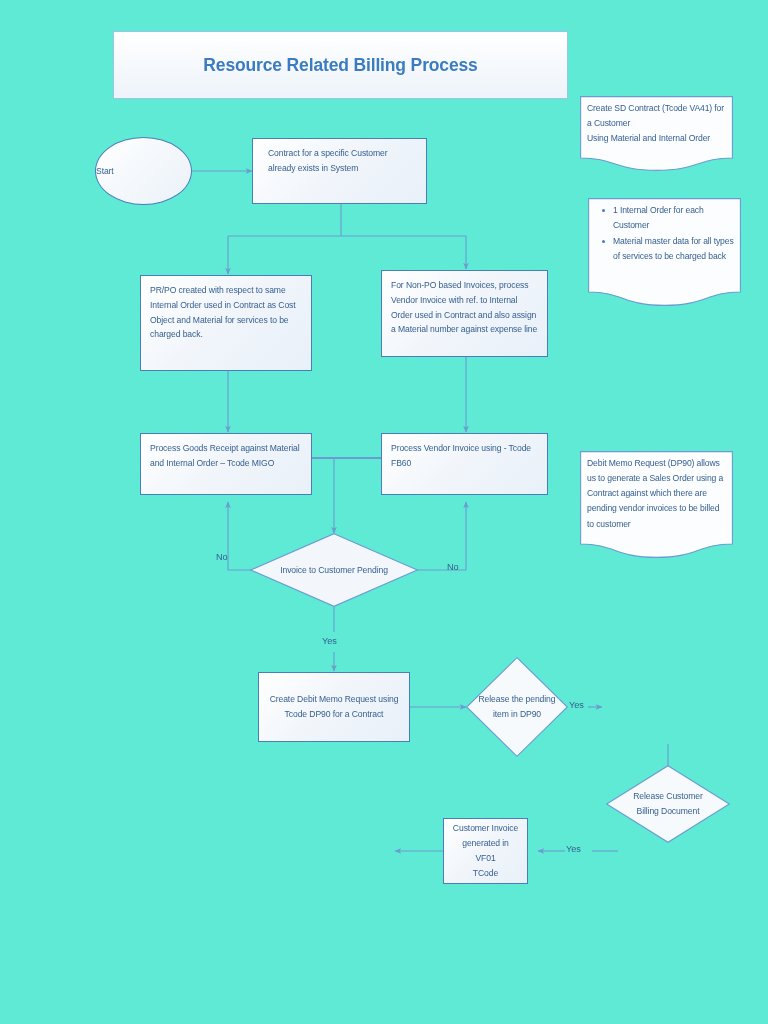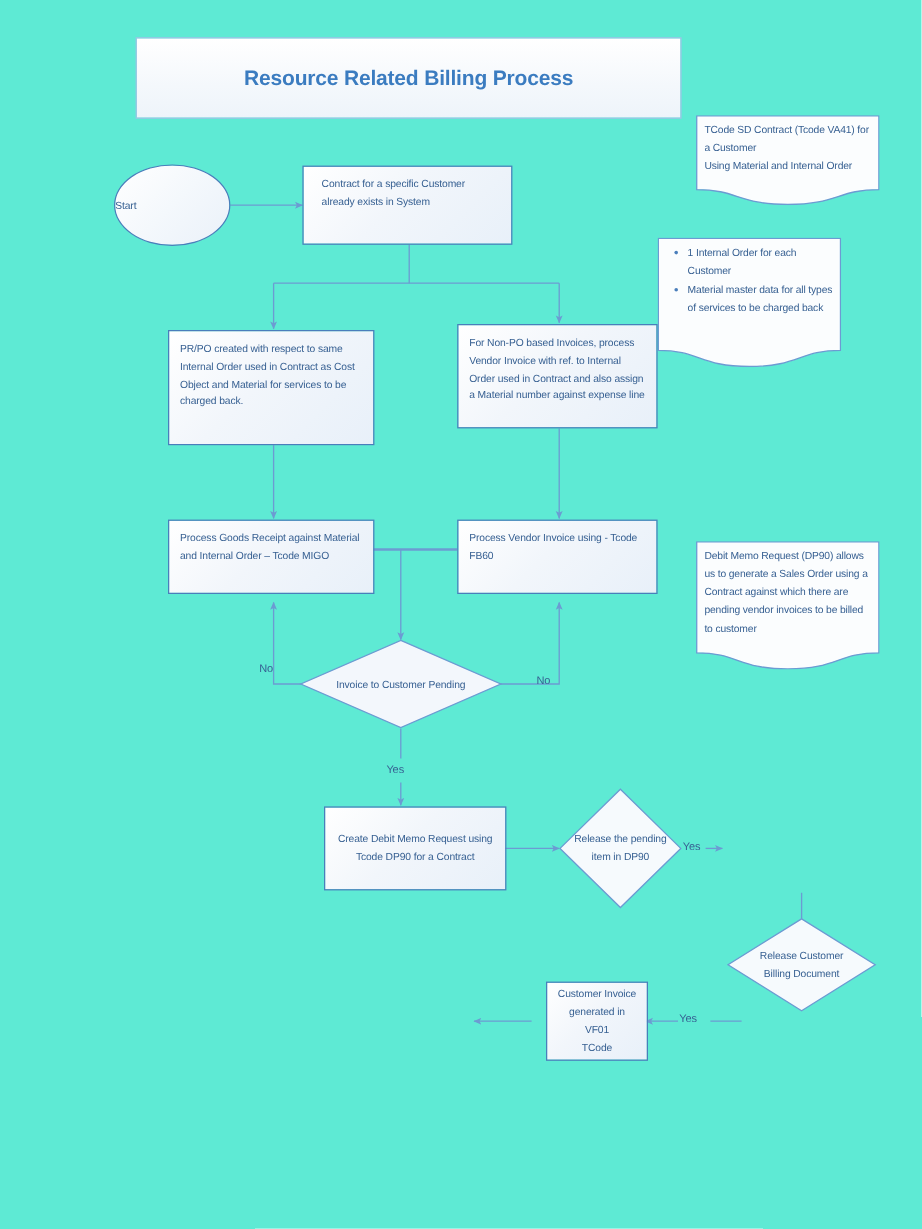--- a/index.html
+++ b/index.html
@@ -41,21 +41,20 @@
   .proc {
     padding: 7px 9px 5px 9px;
   }
   .proc.center {
     display: flex;
     flex-direction: column;
     justify-content: center;
     align-items: center;
     text-align: center;
     padding: 4px 8px;
-    margin-left: 12px;
   }
   .term {
     border-radius: 50%;
     display: flex;
     align-items: center;
     justify-content: flex-start;
     text-align: center;
     background: linear-gradient(135deg, #ffffff 0%, #f4f8fc 50%, #eaf1f9 100%);
   }
   
@@ -273,27 +272,27 @@
   <div class="elabel" style="left:447px; top:562px;">No</div>
   <div class="elabel" style="left:322px; top:636px;">Yes</div>
   <div class="elabel" style="left:569px; top:700px;">Yes</div>
   <div class="elabel" style="left:566px; top:844px;">Yes</div>
 
   <div class="note" style="left:580px; top:96px; width:153px; height:75px;">
     <svg width="153" height="75" viewBox="0 0 153 75">
       <path d="M0.6,0.6 L152.4,0.6 L152.4,62 C118,62 118,74.4 76.5,74.4 C35,74.4 35,62 0.6,62 Z" fill="#fbfdfe" stroke="#6c9bd2" stroke-width="1.1"></path>
     </svg>
     <div class="ntext">
-      <div>TCode SD Contract (Tcode VA41) for</div>
+      <div>Create SD Contract (Tcode VA41) for</div>
       <div>a Customer</div>
       <div>Using Material and Internal Order</div>
     </div>
   </div>
 
-  <div class="note" style="left:548px; top:198px; width:153px; height:108px;">
+  <div class="note" style="left:588px; top:198px; width:153px; height:108px;">
     <svg width="153" height="108" viewBox="0 0 153 108">
       <path d="M0.6,0.6 L152.4,0.6 L152.4,94 C118,94 118,107.4 76.5,107.4 C35,107.4 35,94 0.6,94 Z" fill="#fbfdfe" stroke="#6c9bd2" stroke-width="1.1"></path>
     </svg>
     <div class="ntext">
       <ul>
         <li>1 Internal Order for each Customer</li>
         <li>Material master data for all types of services to be charged back</li>
       </ul>
     </div>
   </div>

